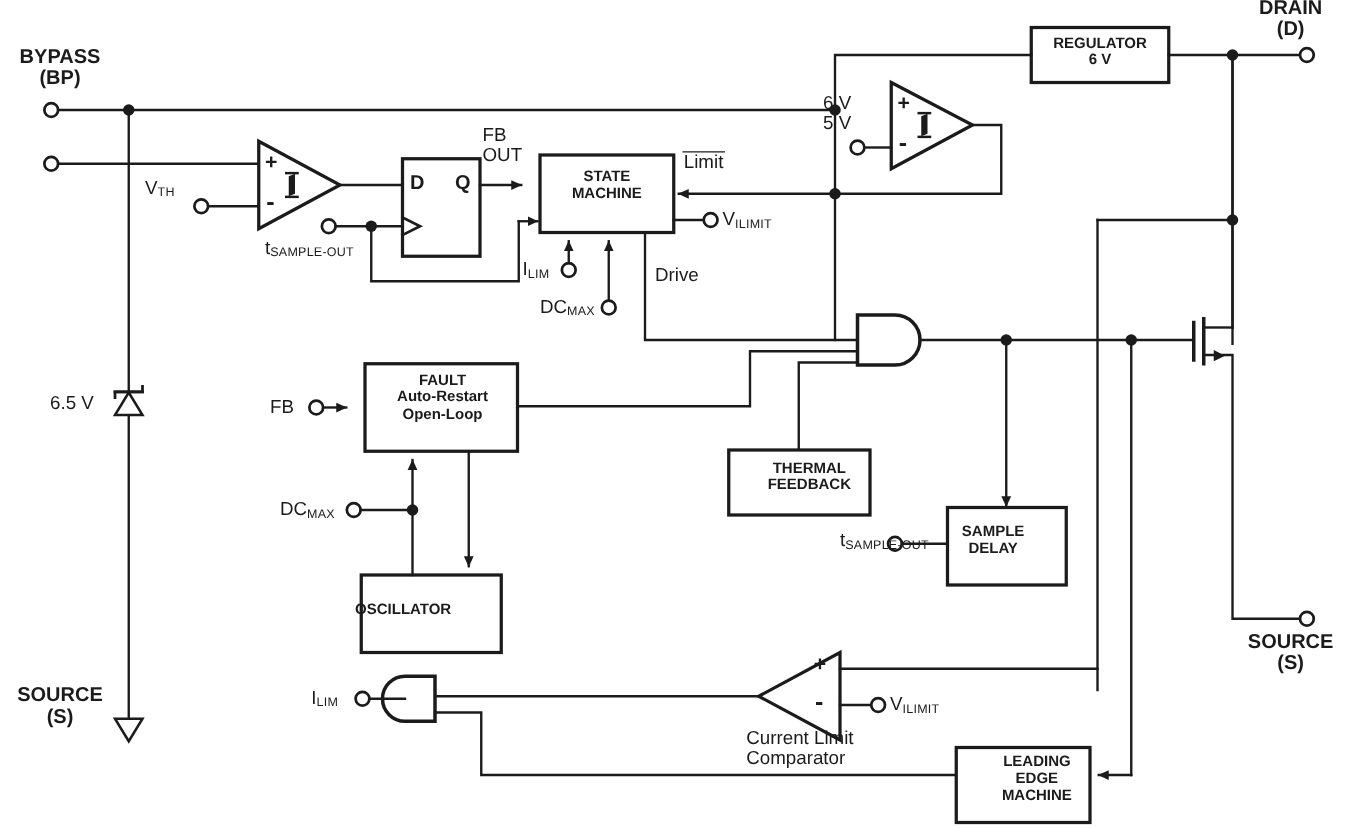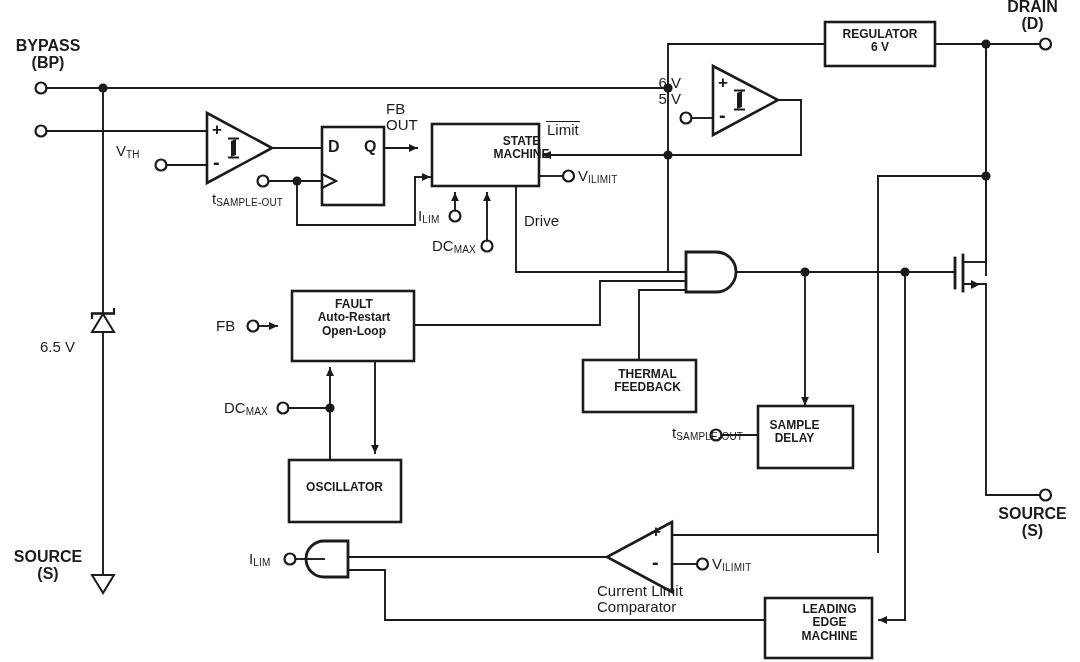--- a/index.html
+++ b/index.html
@@ -187,36 +187,36 @@
   <div class="lbl pin" style="left:0;top:548px;width:96px;">
     <span>SOURCE</span><br><span>(S)</span>
   </div>
   <div class="lbl pin" style="left:985px;top:-2px;width:95px;">
     <span>DRAIN</span><br><span>(D)</span>
   </div>
   <div class="lbl pin" style="left:985px;top:505px;width:95px;">
     <span>SOURCE</span><br><span>(S)</span>
   </div>
 
-  <div class="lbl blk" style="left:432px;top:135px;width:107px;padding-left:36px;">
+  <div class="lbl blk" style="left:432px;top:135px;width:107px;">
     <span>STATE</span><br><span>MACHINE</span>
   </div>
   <div class="lbl blk" style="left:825px;top:28px;width:110px;">
     <span>REGULATOR</span><br><span>6 V</span>
   </div>
   <div class="lbl blk" style="left:292px;top:298px;width:124px;">
     <span>FAULT</span><br><span>Auto-Restart</span><br><span>Open-Loop</span>
   </div>
   <div class="lbl blk" style="left:583px;top:368px;width:129px;">
     <span>THERMAL</span><br><span>FEEDBACK</span>
   </div>
   <div class="lbl blk" style="left:758px;top:419px;width:73px;">
     <span>SAMPLE</span><br><span>DELAY</span>
   </div>
-  <div class="lbl blk" style="left:295px;top:481px;width:99px;">
+  <div class="lbl blk" style="left:273px;top:481px;width:99px;">
     <span>OSCILLATOR</span>
   </div>
   <div class="lbl blk" style="left:765px;top:603px;width:129px;">
     <span>LEADING</span><br><span>EDGE</span><br><span>MACHINE</span>
   </div>
 
   <div class="lbl bold" style="left:212px;top:121px;font-size:17px;">+</div>
   <div class="lbl bold" style="left:213px;top:152px;font-size:20px;">-</div>
   <div class="lbl bold" style="left:718px;top:74px;font-size:17px;">+</div>
   <div class="lbl bold" style="left:719px;top:105px;font-size:20px;">-</div>
@@ -257,21 +257,21 @@
     <span>FB</span>
   </div>
 
   <div class="lbl plain" style="left:386px;top:101px;">
     <span>FB</span><br><span>OUT</span>
   </div>
   <div class="lbl plain" style="left:546px;top:121px;">
     <span class="ovl">Limit</span>
   </div>
   <div class="lbl plain" style="left:524px;top:213px;">Drive</div>
-  <div class="lbl plain" style="left:40px;top:315px;margin-top:24px;">6.5 V</div>
+  <div class="lbl plain" style="left:40px;top:315px;">6.5 V</div>
   <div class="lbl plain" style="left:647px;top:75px;text-align:right;width:34px;">
     <span>6 V</span><br><span>5 V</span>
   </div>
   <div class="lbl plain" style="left:597px;top:583px;text-align:left;width:125px;">
     <span>Current Limit</span><br><span>Comparator</span>
   </div>
 
 </div>
 
 </body></html>

